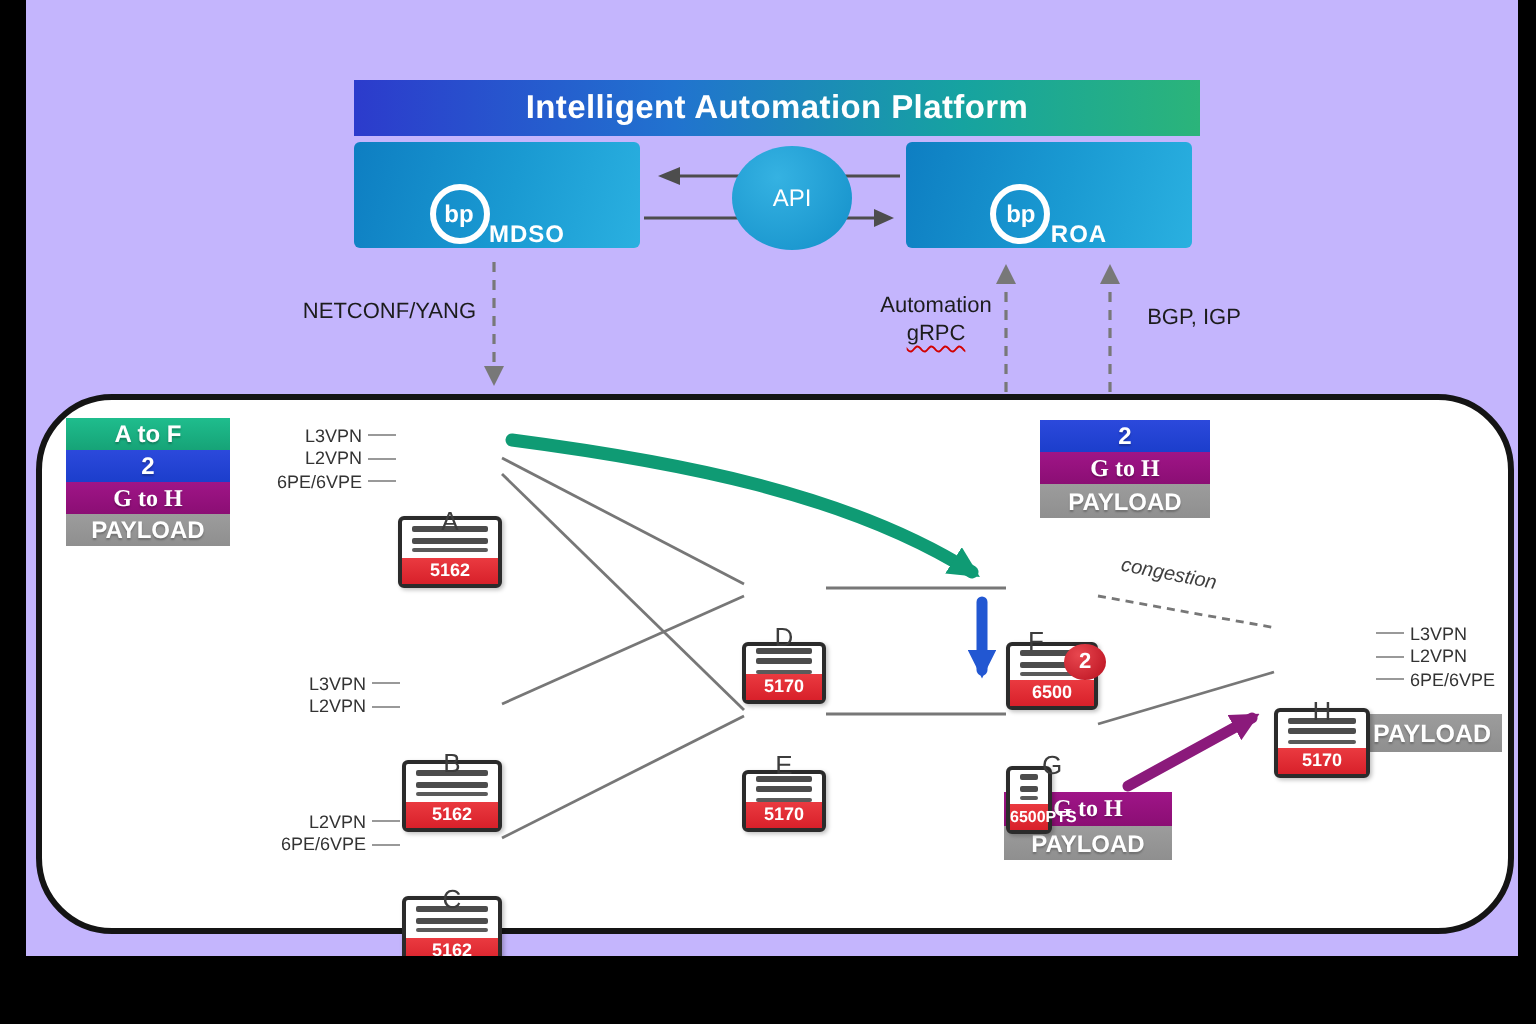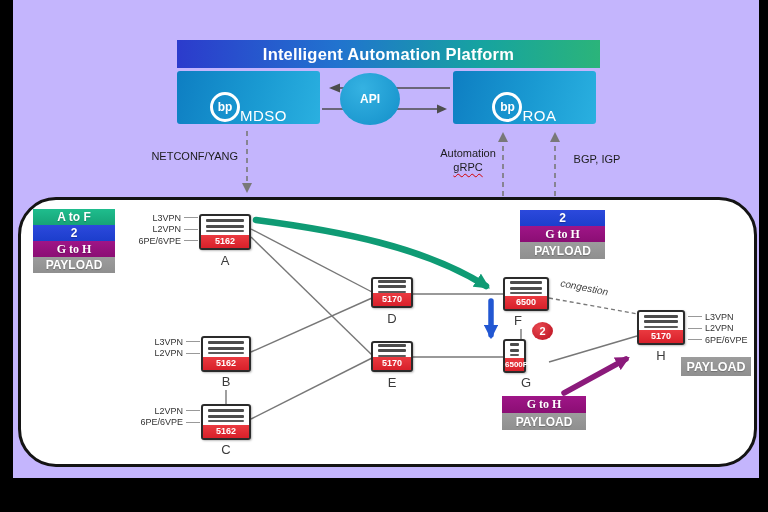--- a/index.html
+++ b/index.html
@@ -14,24 +14,24 @@
   .hdr{position:absolute;left:177px;top:40px;width:423px;height:28px;z-index:3;
        background:linear-gradient(90deg,#2c3bcc 0%,#2173cf 38%,#16a3a0 72%,#2bb47a 100%);
        color:#fff;font-weight:bold;font-size:16.5px;display:flex;align-items:center;justify-content:center;
        letter-spacing:.2px;}
   .panel{position:absolute;width:143px;height:53px;top:71px;border-radius:3px;z-index:3;
          background:linear-gradient(105deg,#0e7ec2 0%, #1a9ad2 55%, #2ab0e0 100%);
          display:flex;flex-direction:row;align-items:flex-end;justify-content:center;color:#fff;}
   .panel .bp{width:24px;height:24px;border:3px solid #fff;border-radius:50%;
              display:flex;align-items:center;justify-content:center;
              font-weight:bold;font-size:12px;line-height:1;margin-bottom:2px;}
-  .panel .plabel{font-weight:normal;font-size:15px;letter-spacing:.5px;}
-  .api{position:absolute;left:340px;top:73px;width:60px;height:52px;border-radius:50%;z-index:4;
+  .panel .plabel{font-weight:bold;font-size:12px;letter-spacing:.5px;}
+  .api{position:absolute;left:366px;top:73px;width:60px;height:52px;border-radius:50%;z-index:4;
        background:radial-gradient(circle at 38% 30%, #35b2e2, #138fc9);
-       display:flex;align-items:center;justify-content:center;color:#fff;font-weight:bold;font-size:12px;}
+       display:flex;align-items:center;justify-content:center;color:#fff;font-weight:normal;font-size:12px;}
   .proto{position:absolute;z-index:3;font-weight:normal;font-size:11px;color:#1c1c1c;}
   .netconf{left:126px;top:150px;width:112px;text-align:right;}
   .telemetry{left:428px;top:146px;width:80px;text-align:center;line-height:14px;}
   .telemetry .grpc{text-decoration:underline wavy #d20000 1px;text-underline-offset:2px;}
   .bgp{left:562px;top:153px;width:70px;text-align:center;}
 
   
   .netbox{position:absolute;left:18px;top:197px;width:739px;height:270px;border:3px solid #141414;
           border-radius:38px;background:#fff;z-index:1;box-sizing:border-box;}
 
@@ -44,21 +44,21 @@
   .stack{position:absolute;z-index:8;display:flex;flex-direction:column;}
   .stack .row{color:#fff;font-weight:bold;font-size:12px;display:flex;align-items:center;justify-content:center;
               text-shadow:0 1px 1px rgba(0,0,0,.25);}
   .lg-green{background:linear-gradient(180deg,#1fbd8d,var(--legend-green,#16a377));}
   .lg-blue{background:linear-gradient(180deg,#2c49dc,var(--legend-blue,#1c3ecc));}
   .lg-purple{background:linear-gradient(180deg,#9f1587,var(--legend-purple,#8b0e74));font-family:Liberation Serif, serif;}
   .lg-gray{background:linear-gradient(180deg,#9c9c9c,var(--legend-gray,#8f8f8f));}
 
   
   .node{position:absolute;z-index:10;display:flex;flex-direction:column;box-sizing:border-box;
-        border:2px solid #2b2b2b;border-radius:3px;background:#fff;box-shadow:1px 1px 2px rgba(0,0,0,.25);}
+        border:2px solid #2b2b2b;border-radius:3px;background:#fff;box-shadow:1px 1px 2px rgba(0,0,0,.25);margin-top:44px;}
   .nbars{flex:1;display:flex;flex-direction:column;justify-content:center;gap:2.5px;padding:0 5px;}
   .nbars i{display:block;height:3px;background:#4c4c4c;border-radius:1px;}
   .nbars i:last-child{height:2px;background:#5a5a5a;}
   .nmodel{height:13px;line-height:13px;text-align:center;color:#fff;font-weight:bold;font-size:9px;
           background:linear-gradient(180deg,#ea3a40,var(--node-red,#d8202a));white-space:nowrap;}
   .nletter{position:absolute;z-index:10;text-align:center;font-size:13px;color:#3c3c3c;}
 
   .slabels{position:absolute;z-index:9;display:flex;flex-direction:column;}
   .slabels .srow{height:11.5px;display:flex;align-items:center;font-size:9px;color:#333;}
   .slabels.sl-left .srow{justify-content:flex-end;}

